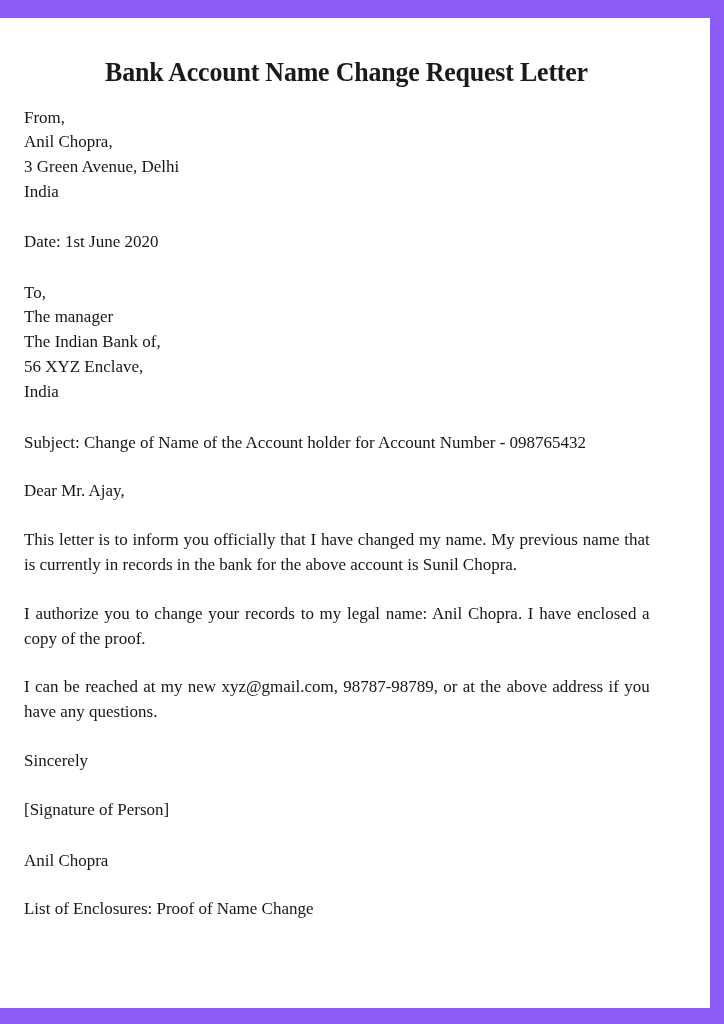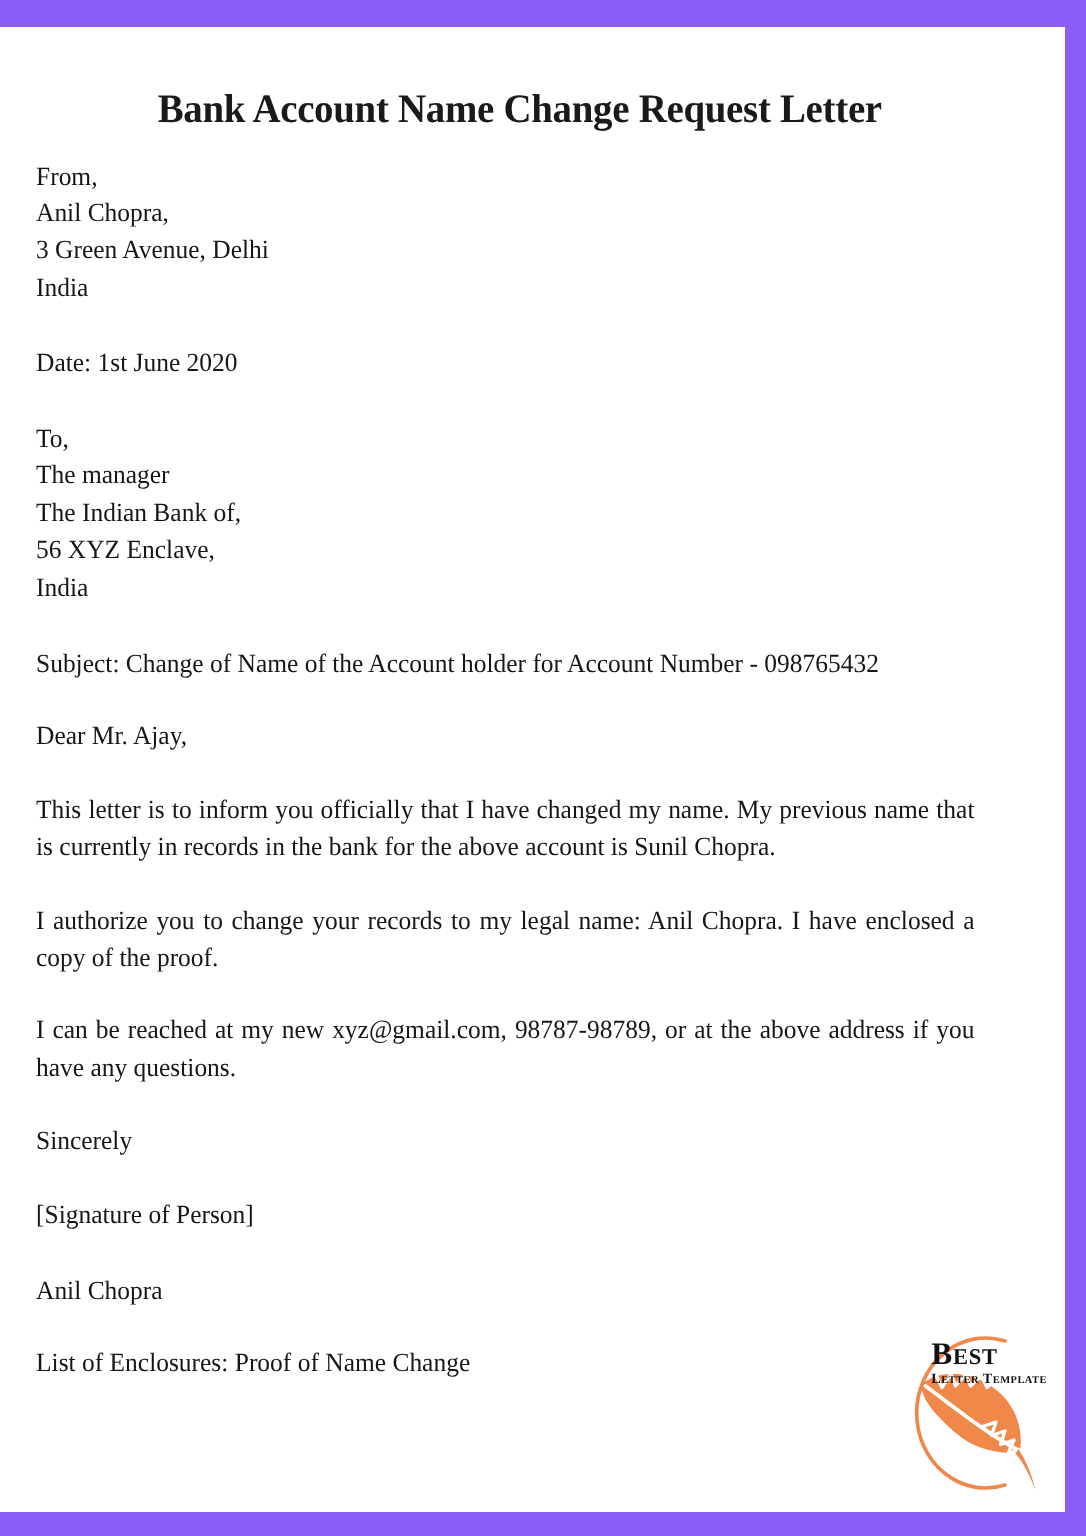--- a/index.html
+++ b/index.html
@@ -185,43 +185,15 @@
       <div class="spacer-26"></div>
 
       <p class="block">Anil Chopra</p>
 
       <div class="spacer-24"></div>
 
       <p class="block">List of Enclosures: Proof of Name Change</p>
 
     </div>
 
-    <div id="logo">
-      <svg viewBox="0 0 118 120" xmlns="http://www.w3.org/2000/svg">
-
-        <path d="M 86 12
-                 A 46 50 0 1 0 86 108" fill="none" stroke="#F0884A" stroke-width="2.4" stroke-linecap="round"></path>
-
-        <g>
-          <path d="M 30 41
-                   C 46 28, 70 34, 84 48
-                   C 94 58, 98 72, 96 86
-                   C 82 88, 66 84, 54 74
-                   C 40 62, 31 52, 30 41 Z" fill="#F0884A"></path>
-
-          <path d="M 40 35 l 4 8 l 6 -9 l 3 8 l 7 -8 l 3 8 l 7 -7 l 4 8 l 7 -6" fill="none" stroke="#FFFFFF" stroke-width="2.2" stroke-linejoin="round"></path>
-
-          <path d="M 96 84 l -8 3 l 4 -9 l -9 3 l 3 -9 l -9 3 l 3 -9 l -9 3" fill="none" stroke="#FFFFFF" stroke-width="2.2" stroke-linejoin="round"></path>
-
-          <path d="M 33 42 C 52 56, 74 74, 97 86" fill="none" stroke="#FFFFFF" stroke-width="2.6" stroke-linecap="round"></path>
-
-          <path d="M 95 84 C 100 92, 104 101, 106 111
-                   C 103 103, 99 94, 93 87 Z" fill="#F0884A"></path>
-        </g>
-      </svg>
-      <div class="logo-best">
-        <span class="logo-best-main">Best</span>
-        <span class="logo-best-sub">Letter Template</span>
-      </div>
-    </div>
 
   </div>
 </div>
 
 </body></html>

